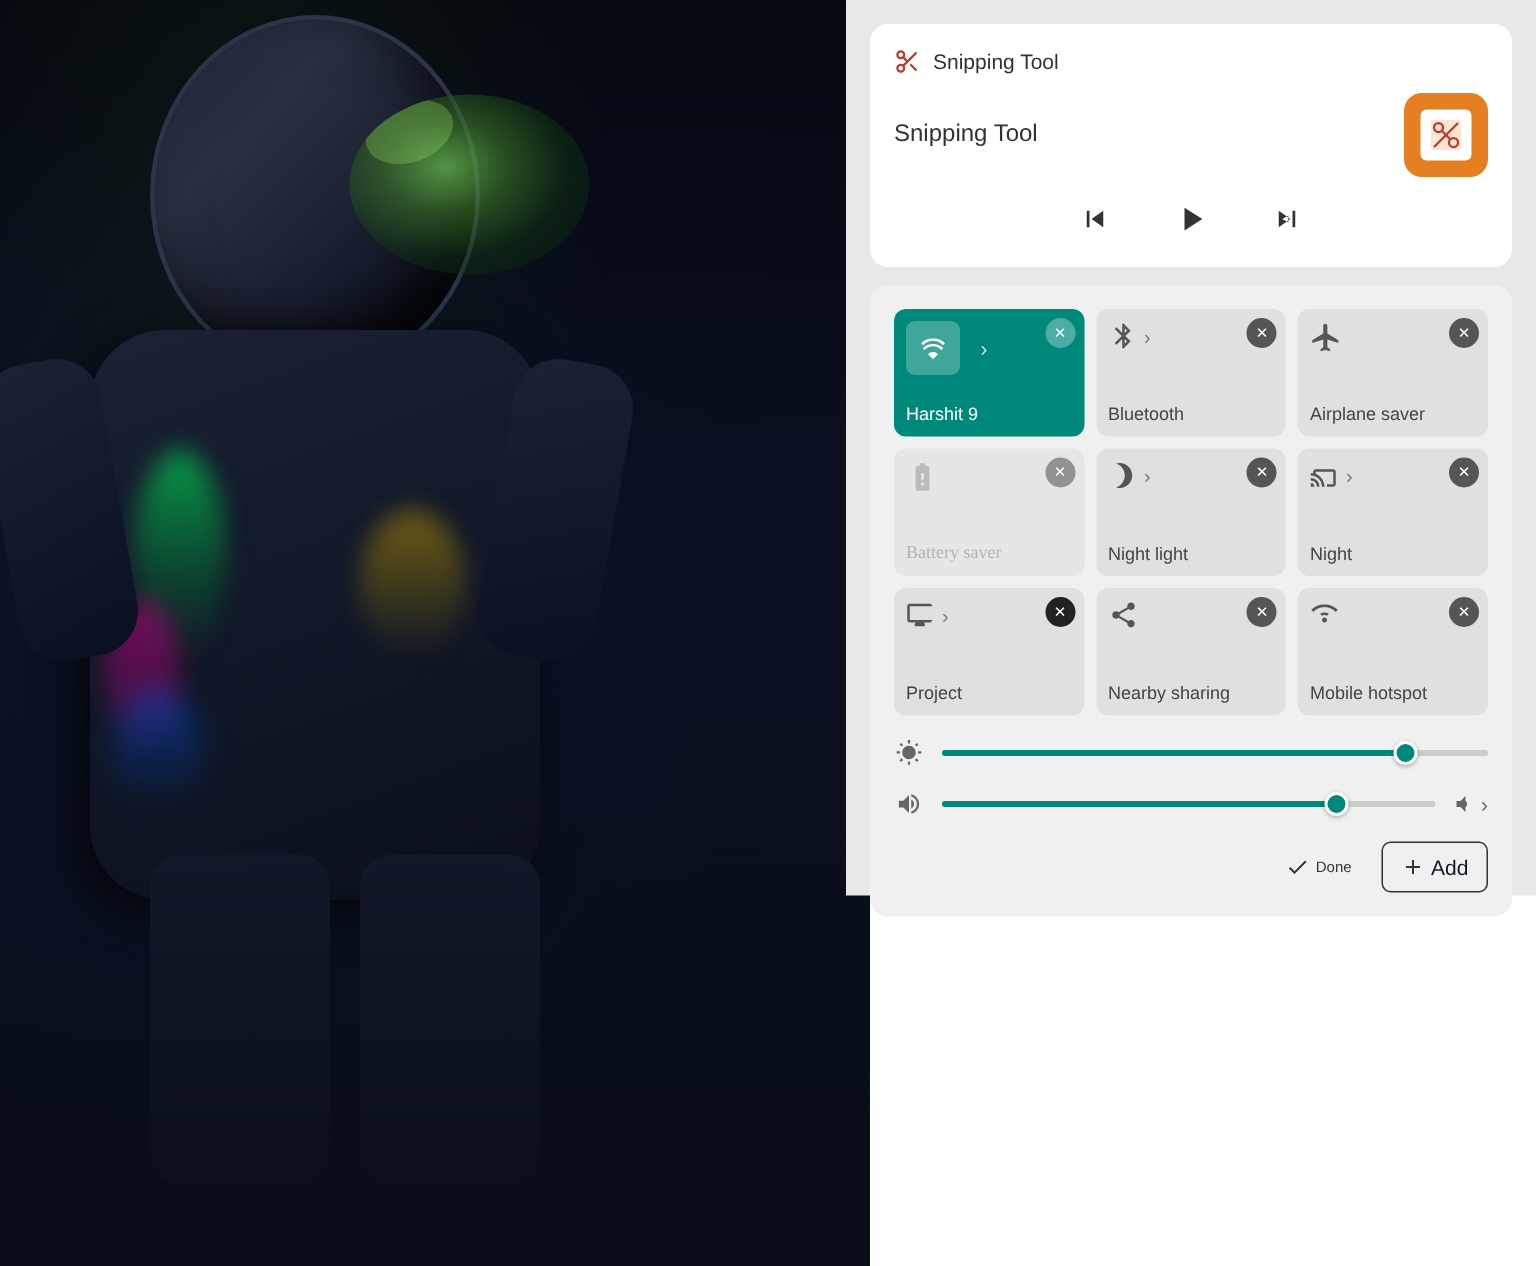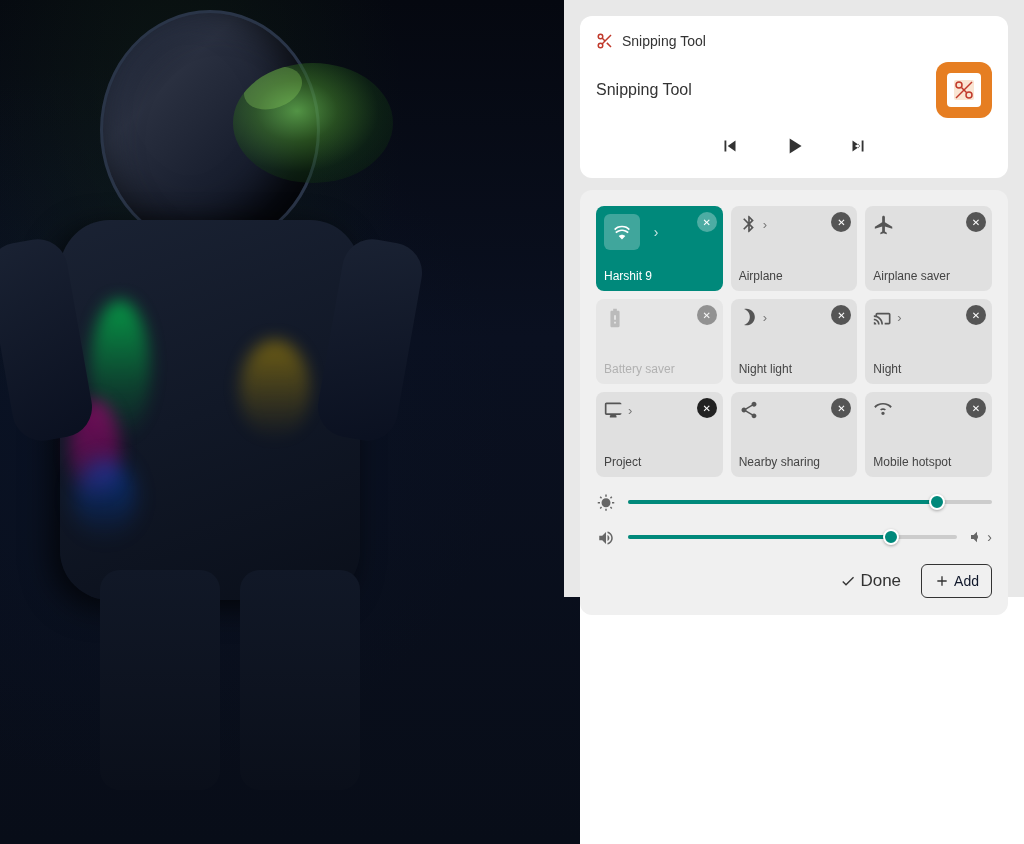--- a/index.html
+++ b/index.html
@@ -231,20 +231,21 @@
       color: #444;
       margin-top: 8px;
     }
 
     .qs-tile.active .qs-tile-label {
       color: white;
     }
 
     .qs-tile.dimmed .qs-tile-label {
       color: #888;
+      font-family: Liberation Serif, serif;
     }
 
     
     .qs-tile-wifi {
       display: flex;
       align-items: center;
       gap: 4px;
     }
 
     .wifi-icon-box {
@@ -334,21 +335,21 @@
       display: flex;
       align-items: center;
       justify-content: flex-end;
       gap: 8px;
     }
 
     .done-btn {
       background: none;
       border: none;
       cursor: pointer;
-      font-size: 17px;
+      font-size: 10px;
       color: #333;
       display: flex;
       align-items: center;
       gap: 4px;
       padding: 8px 12px;
     }
 
     .add-btn {
       background: none;
       border: 1.5px solid #333;
@@ -464,21 +465,21 @@
       <div class="qs-tile">
         <div class="qs-tile-top">
           <div style="display:flex;align-items:center;gap:4px;">
             <svg width="20" height="20" viewBox="0 0 24 24" fill="#555">
               <path d="M17.71 7.71L12 2h-1v7.59L6.41 5 5 6.41 10.59 12 5 17.59 6.41 19 11 14.41V22h1l5.71-5.71-4.3-4.29 4.3-4.29zM13 5.83l1.88 1.88L13 9.59V5.83zm1.88 10.46L13 18.17v-3.76l1.88 1.88z"></path>
             </svg>
             <span style="font-size:13px;color:#777;">›</span>
           </div>
           <div class="pin-badge">✕</div>
         </div>
-        <div class="qs-tile-label">Airplane</div>
+        <div class="qs-tile-label">Bluetooth</div>
       </div>
 
       <div class="qs-tile">
         <div class="qs-tile-top">
           <svg width="22" height="22" viewBox="0 0 24 24" fill="#555">
             <path d="M21 16v-2l-8-5V3.5c0-.83-.67-1.5-1.5-1.5S10 2.67 10 3.5V9l-8 5v2l8-2.5V19l-2 1.5V22l3.5-1 3.5 1v-1.5L13 19v-5.5l8 2.5z"></path>
           </svg>
           <div class="pin-badge">✕</div>
         </div>
         <div class="qs-tile-label">Airplane saver</div>

